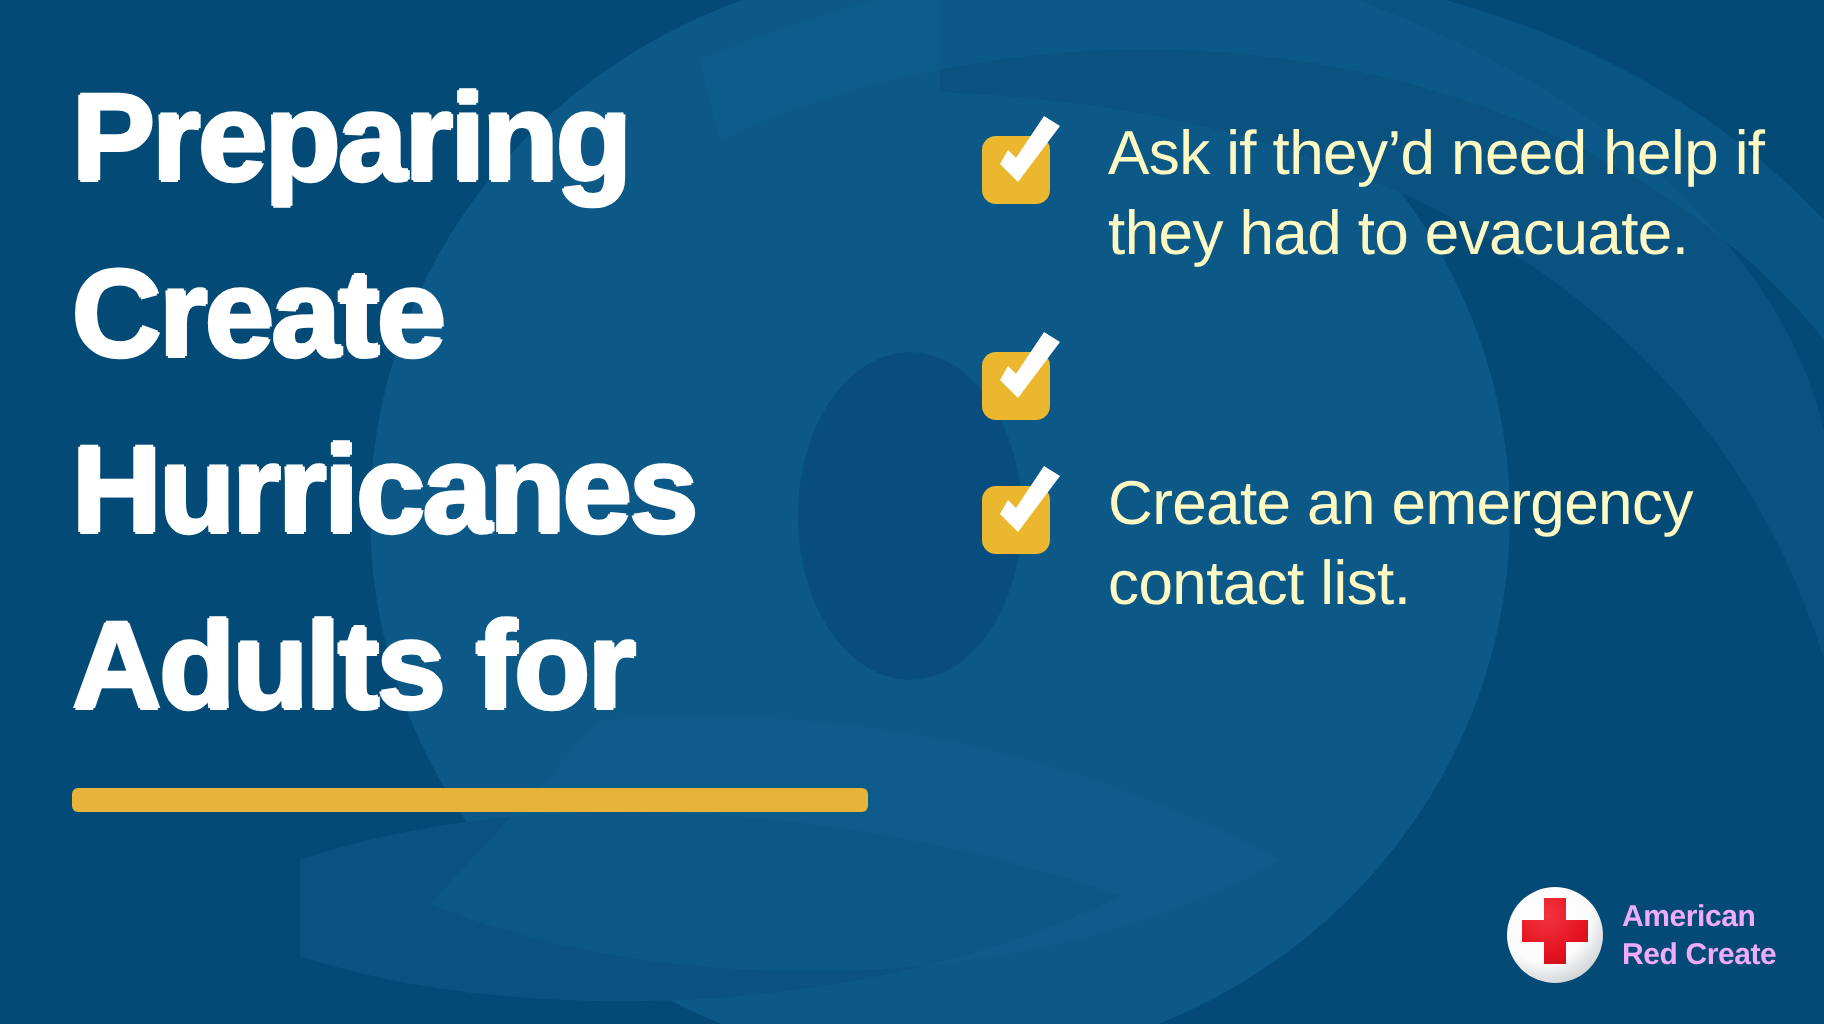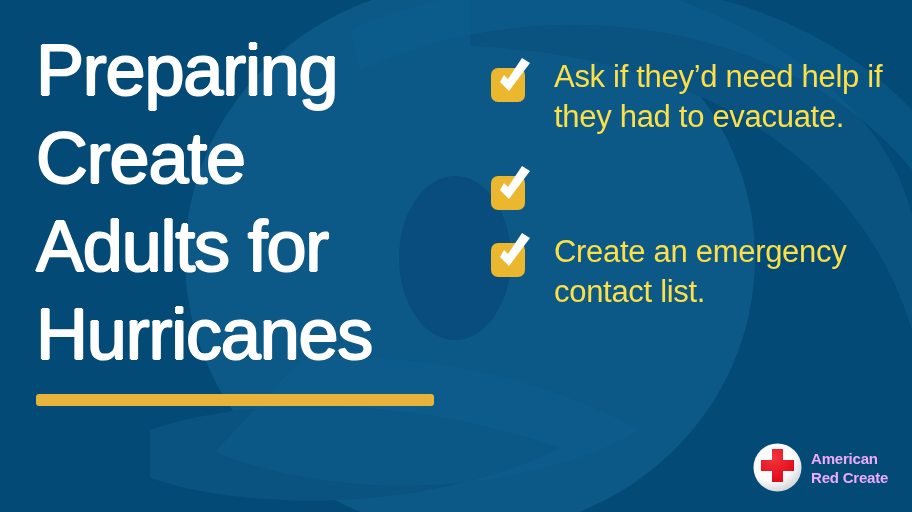--- a/index.html
+++ b/index.html
@@ -30,22 +30,22 @@
   
   .title-block {
     position: absolute;
     left: 36px;
     top: 26px;
     width: 430px;
   }
   .title-line {
     color: #ffffff;
     font-family: "Liberation Sans", sans-serif;
-    font-weight: 400;
-    font-size: 72px;
+    font-weight: 700;
+    font-size: 62px;
     line-height: 88px;
     letter-spacing: -1.2px;
     white-space: nowrap;
     text-shadow:
       1px 0 0 currentColor,
       -1px 0 0 currentColor,
       0 1px 0 currentColor,
       0 -1px 0 currentColor;
   }
   .title-rule {
@@ -93,21 +93,21 @@
   .check-box svg {
     position: absolute;
     left: -1px;
     top: -4px;
     width: 46px;
     height: 46px;
     overflow: visible;
   }
 
   .check-text {
-    color: #fde047;
+    color: #fef9c3;
     font-family: "Liberation Sans", sans-serif;
     font-weight: 400;
     font-size: 31px;
     line-height: 40px;
     letter-spacing: -0.3px;
   }
 
   
   .logo {
     position: absolute;
@@ -165,22 +165,22 @@
                C 420 350, 540 376, 640 430
                C 520 500, 330 500, 215 452 Z" fill="#0d5e8e" opacity="0.45"></path>
 
       <ellipse cx="455" cy="258" rx="56" ry="82" fill="#084d7d"></ellipse>
     </g>
   </svg>
 
   <div class="title-block">
     <div class="title-line">Preparing</div>
     <div class="title-line">Create</div>
+    <div class="title-line">Hurricanes</div>
     <div class="title-line">Adults for</div>
-    <div class="title-line">Hurricanes</div>
   </div>
   <div class="title-rule"></div>
 
   <div class="checklist">
 
     <div class="check-item">
       <span class="check-box">
         <span class="sq"></span>
         <svg viewBox="0 0 46 46" aria-hidden="true">
           <path d="M 10 24 L 19 33 L 40 5 L 32 0 L 18 21 L 14 17 Z" fill="#ffffff"></path>

